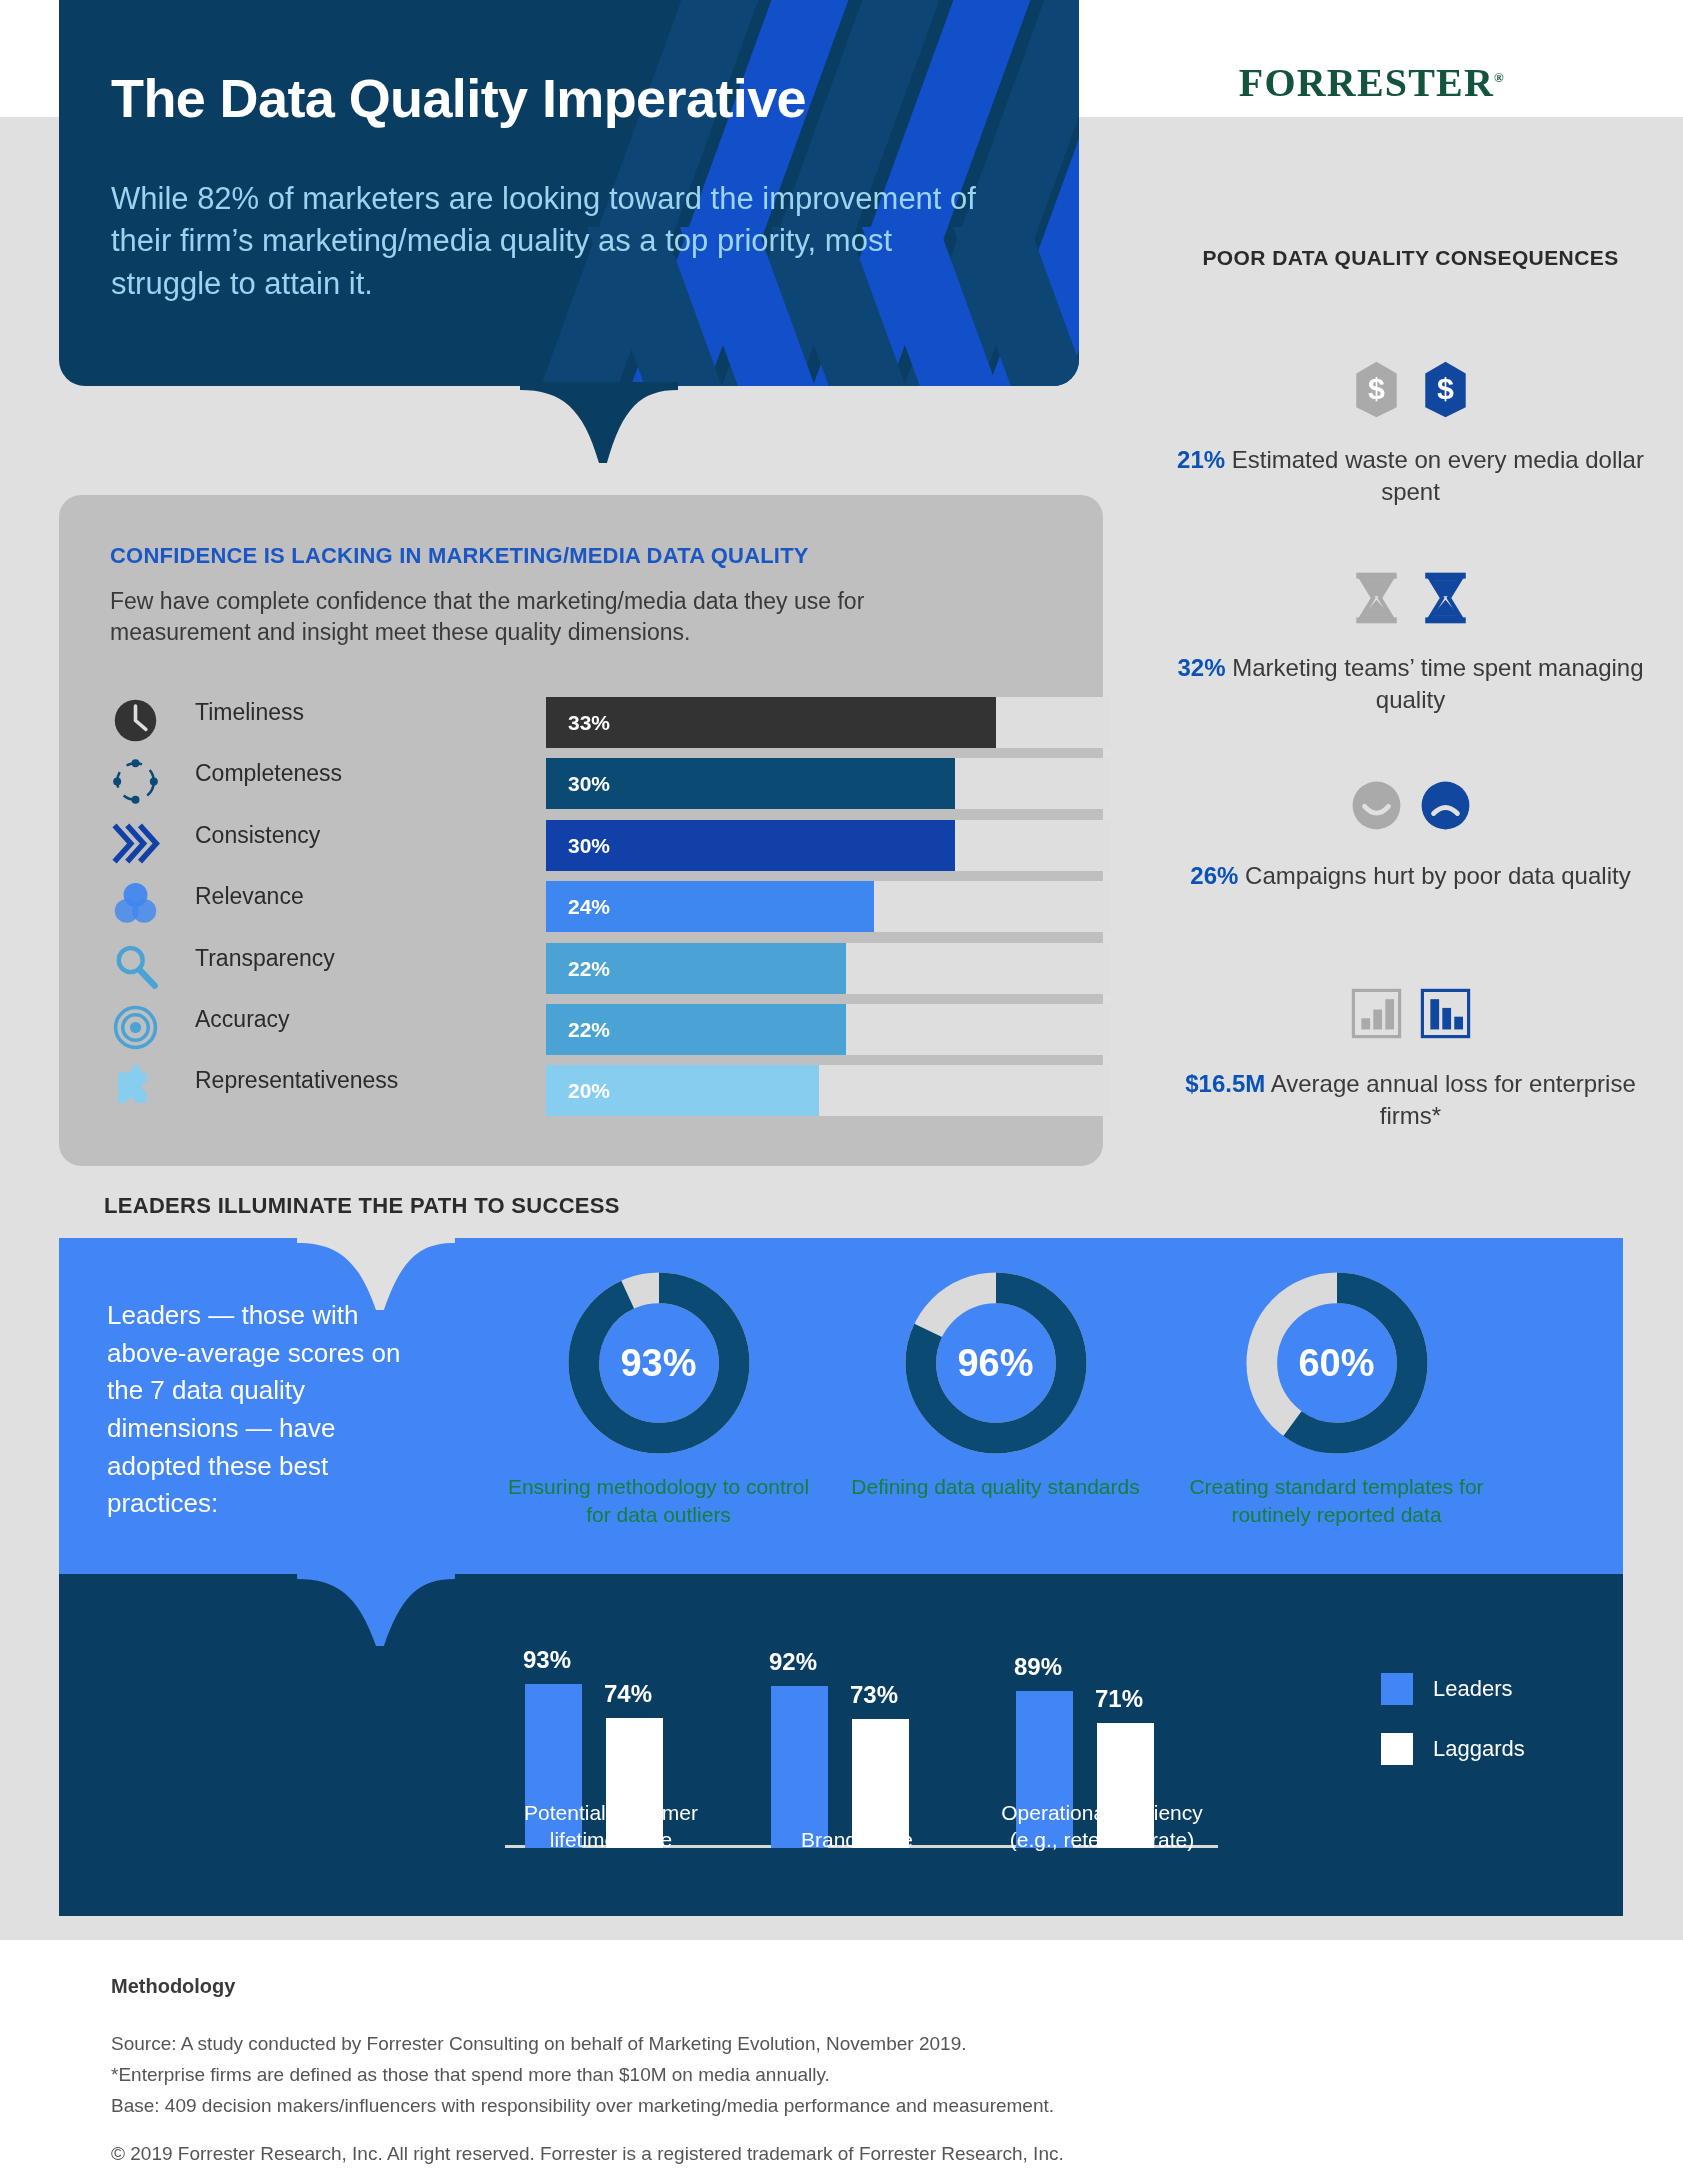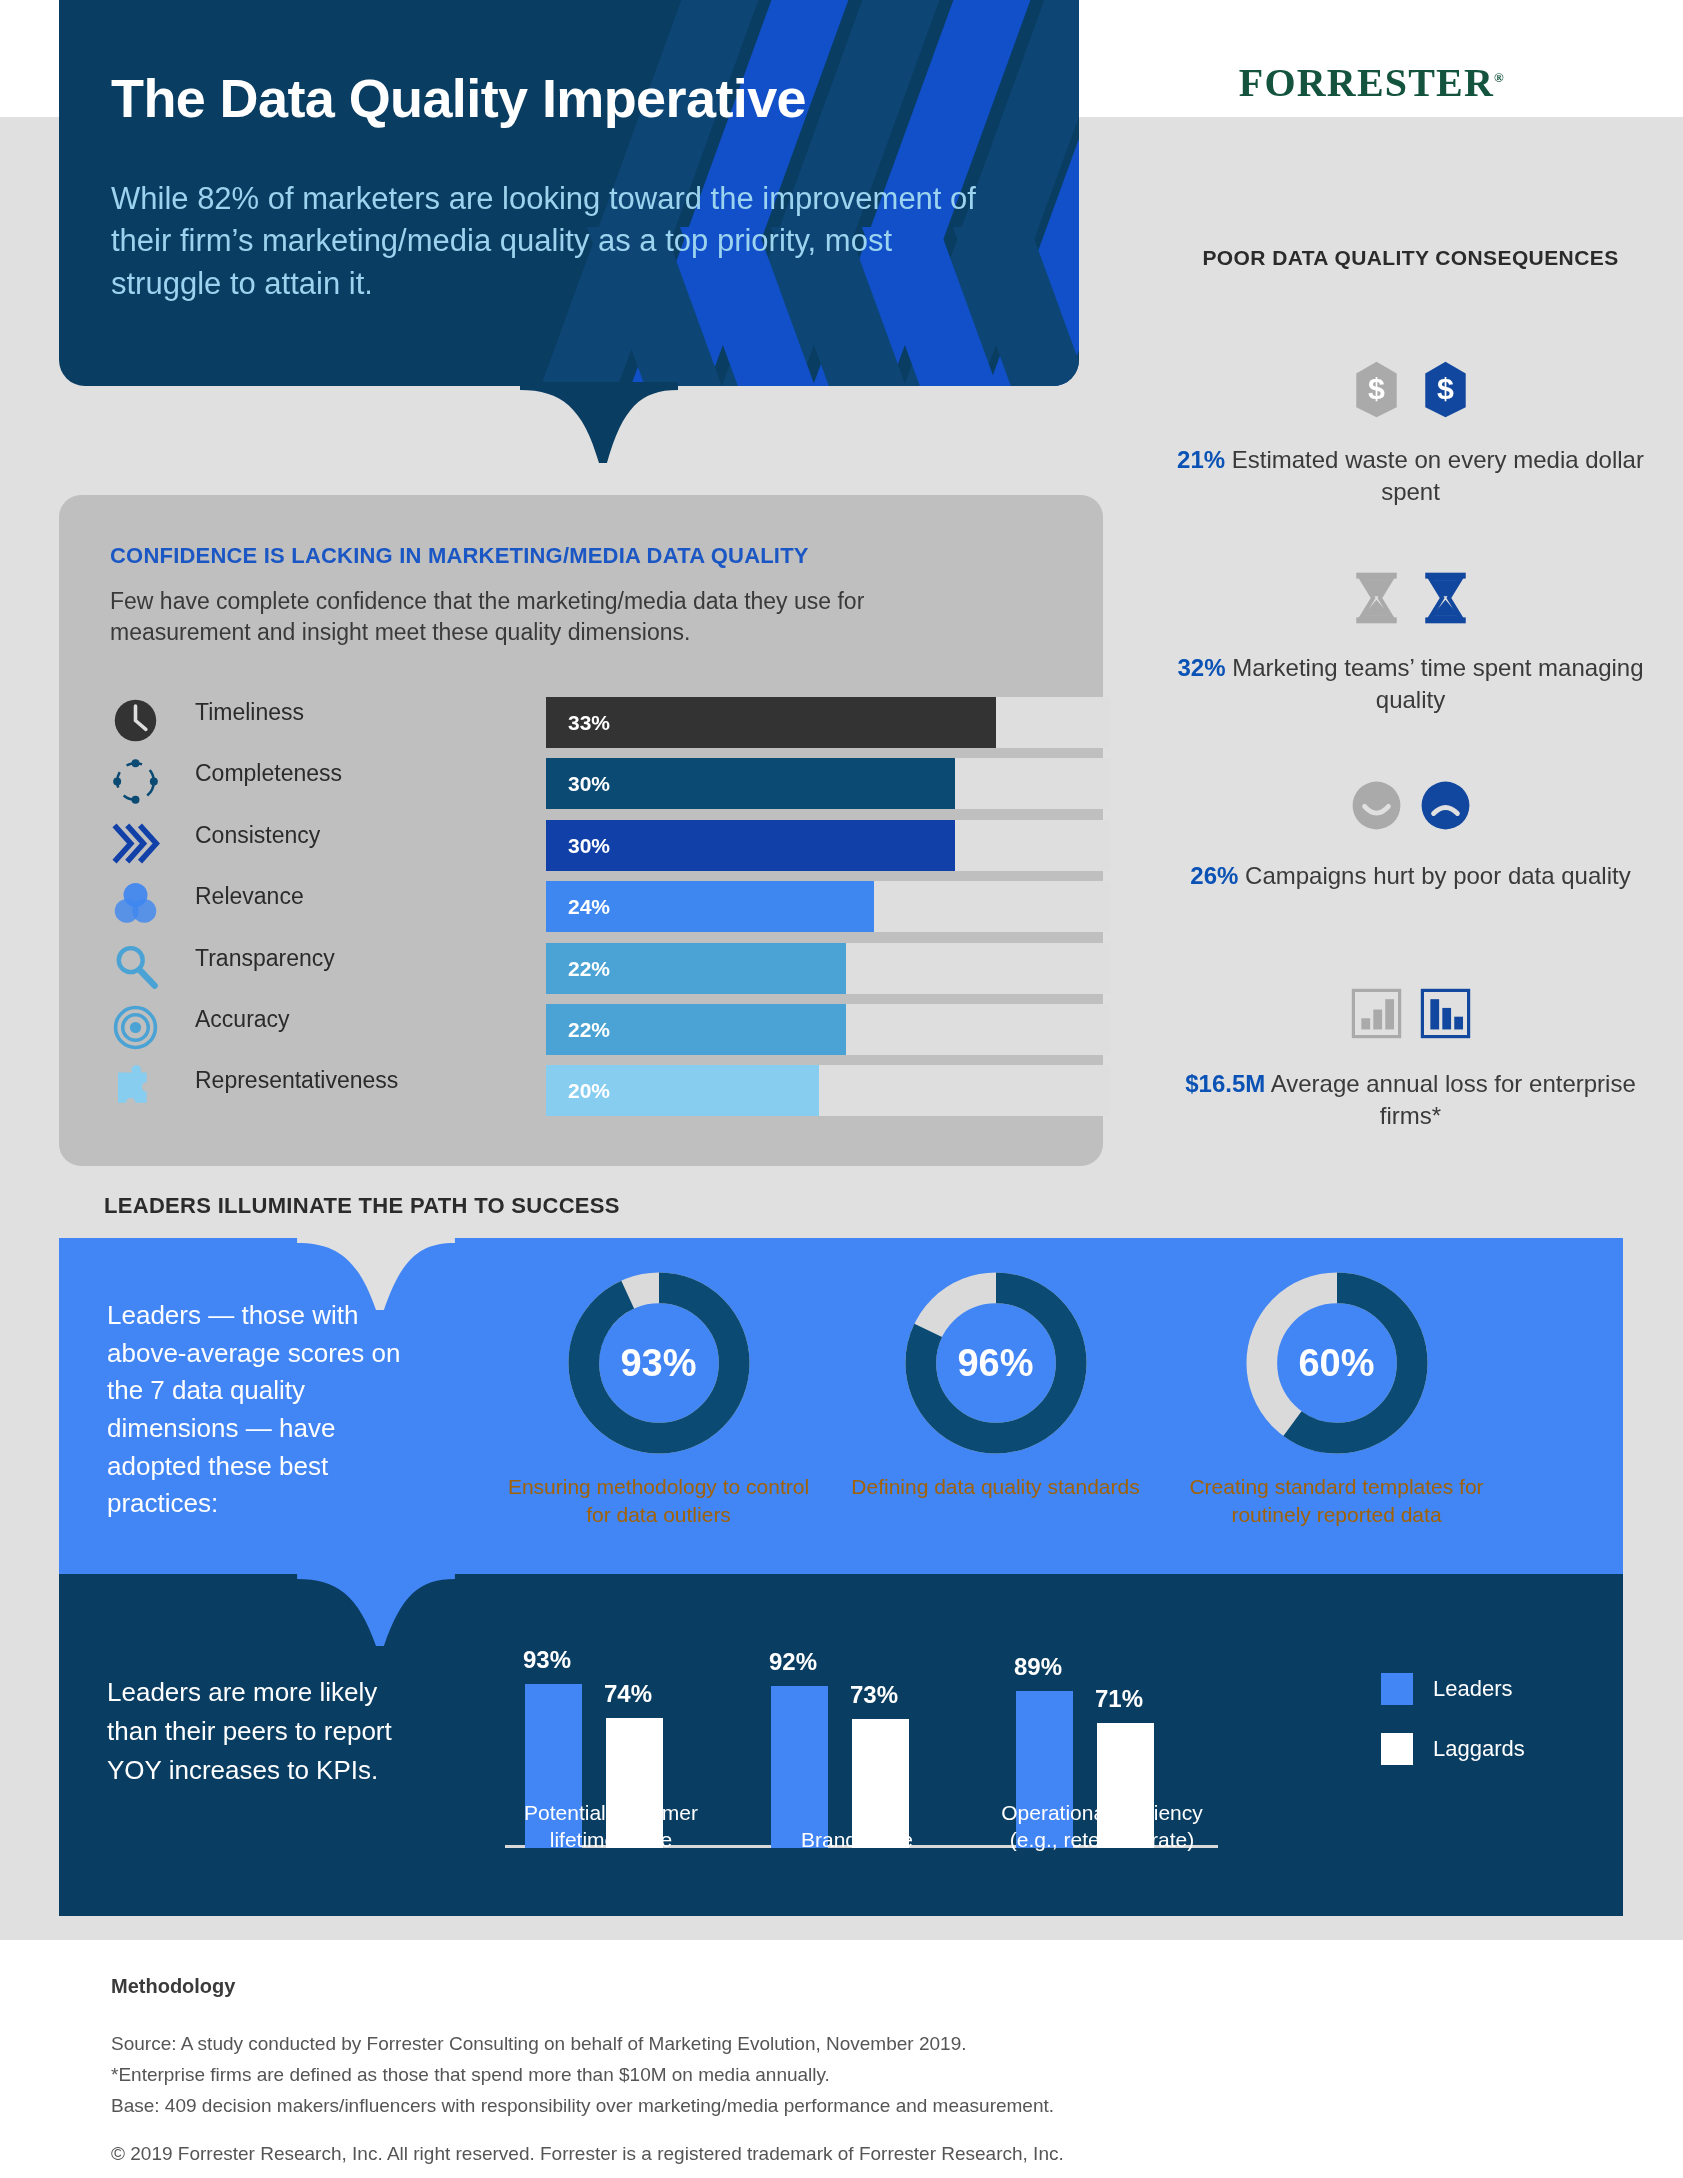--- a/index.html
+++ b/index.html
@@ -97,21 +97,21 @@
   #leaders-text {
     position:absolute; left:107px; top:1297px; width:317px; z-index:8;
     color:#ffffff; font-size:26px; line-height:1.45;
   }
   .donut-block { position:absolute; top:1269px; width:327px; z-index:8; text-align:center; }
   .donut-wrap { position:relative; width:188px; height:188px; margin:0 auto; }
   .donut-pct {
     position:absolute; inset:0; display:flex; align-items:center; justify-content:center;
     color:#ffffff; font-size:38px; font-weight:bold;
   }
-  .donut-cap { margin-top:16px; color:#a16207; font-size:21px; line-height:1.32; }
+  .donut-cap { margin-top:16px; color:#15803d; font-size:21px; line-height:1.32; }
 
   
   #bottom-navy {
     position:absolute; left:59px; top:1574px; width:1564px; height:342px;
     background:#0a3d62; z-index:3;
   }
   #navy-tail { position:absolute; left:297px; top:1573px; width:158px; height:73px; z-index:7; }
   #kpi-text {
     position:absolute; left:107px; top:1673px; width:327px; z-index:8;
     color:#ffffff; font-size:26px; line-height:1.5;
@@ -405,21 +405,20 @@
        <div class="donut-pct">60%</div>
      </div>
      <div class="donut-cap">Creating standard templates for routinely reported data</div>
       </div>
     </div>
 
   <div id="bottom-navy"></div>
   <svg id="navy-tail" viewBox="0 0 160 74">
     <path d="M0,0 L160,0 L160,6 C124,6 106,22 88,74 L84,74 L80,74 C62,22 40,6 0,6 Z" fill="#4285f4"></path>
   </svg>
-  <div id="kpi-text">Leaders are more likely than their peers to report YOY increases to KPIs.</div>
   <div id="kpi-chart">
     <div class="kpi-axis"></div>
   <div class="kpi-group" style="left: 0px;">
         <div class="kpi-bars">
        <div class="kpi-bar leader" style="height:164px;"></div>
        <div class="kpi-bar laggard" style="height:130px;"></div>
        <div class="kpi-num" style="left:18px;bottom:174px;">93%</div>
        <div class="kpi-num" style="left:99px;bottom:140px;">74%</div>
      </div>
      <div class="kpi-cat" style="left:-8px;">Potential customer lifetime value</div>

